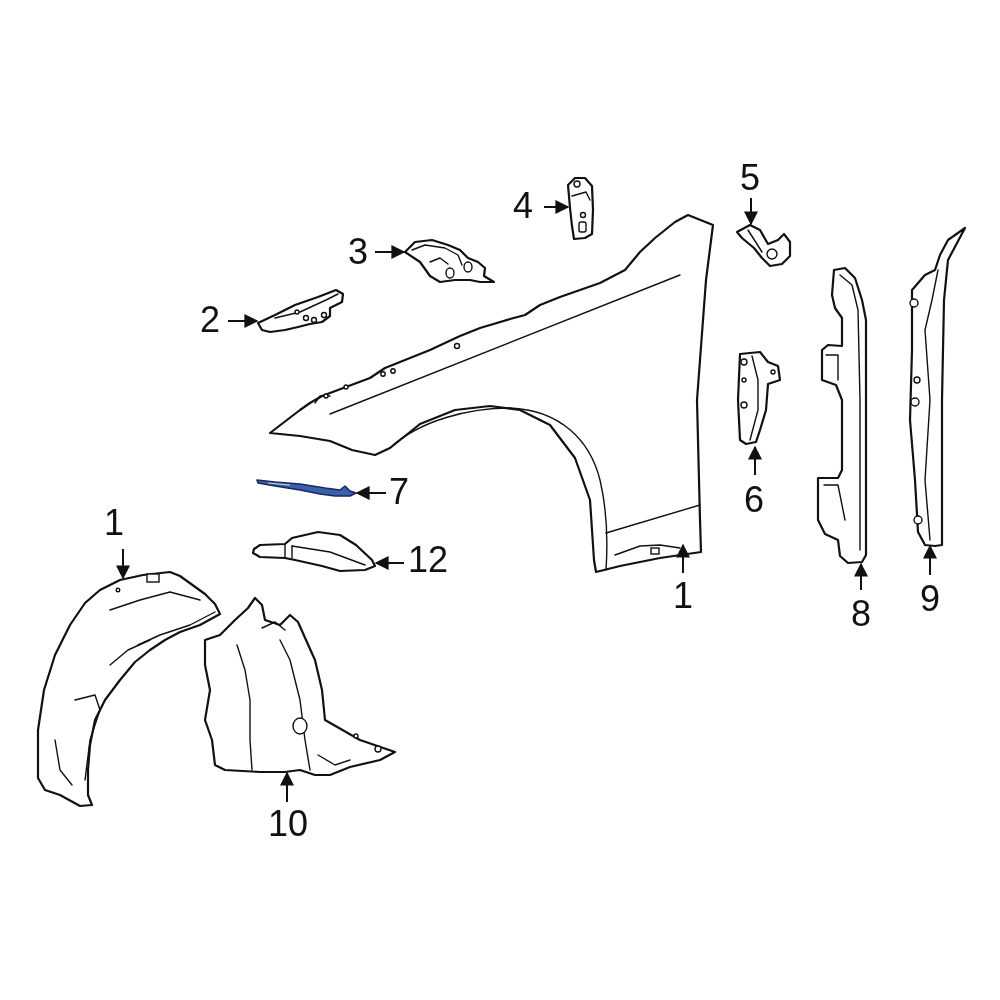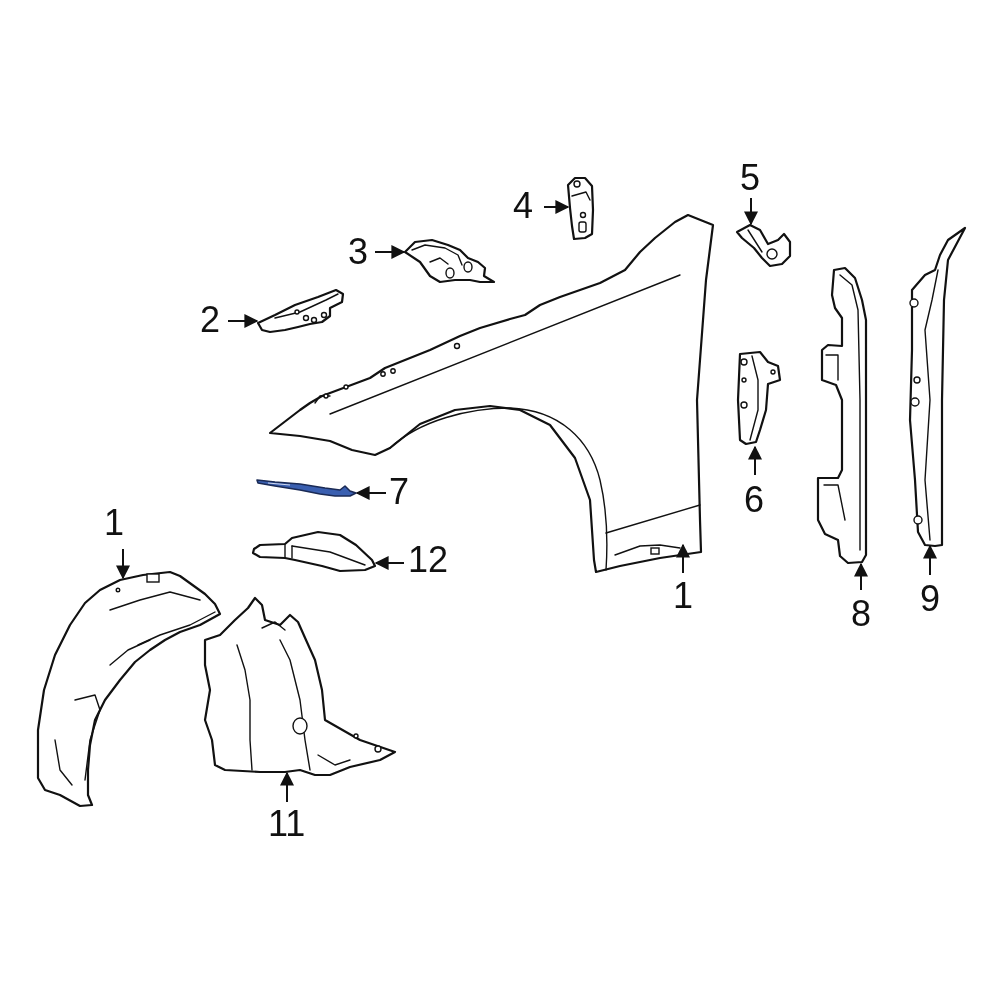--- a/index.html
+++ b/index.html
@@ -146,14 +146,14 @@
 <div class="callout" style="left:673px; top:578px;">1</div>
 <div class="callout" style="left:200px; top:302px;">2</div>
 <div class="callout" style="left:348px; top:234px;">3</div>
 <div class="callout" style="left:513px; top:188px;">4</div>
 <div class="callout" style="left:740px; top:160px;">5</div>
 <div class="callout" style="left:744px; top:482px;">6</div>
 <div class="callout" style="left:389px; top:474px;">7</div>
 <div class="callout" style="left:851px; top:596px;">8</div>
 <div class="callout" style="left:920px; top:581px;">9</div>
 <div class="callout" style="left:104px; top:505px;">1</div>
-<div class="callout" style="left:268px; top:806px;">11</div>
+<div class="callout" style="left:268px; top:806px;">10</div>
 <div class="callout" style="left:408px; top:542px;">12</div>
 
 </body></html>

